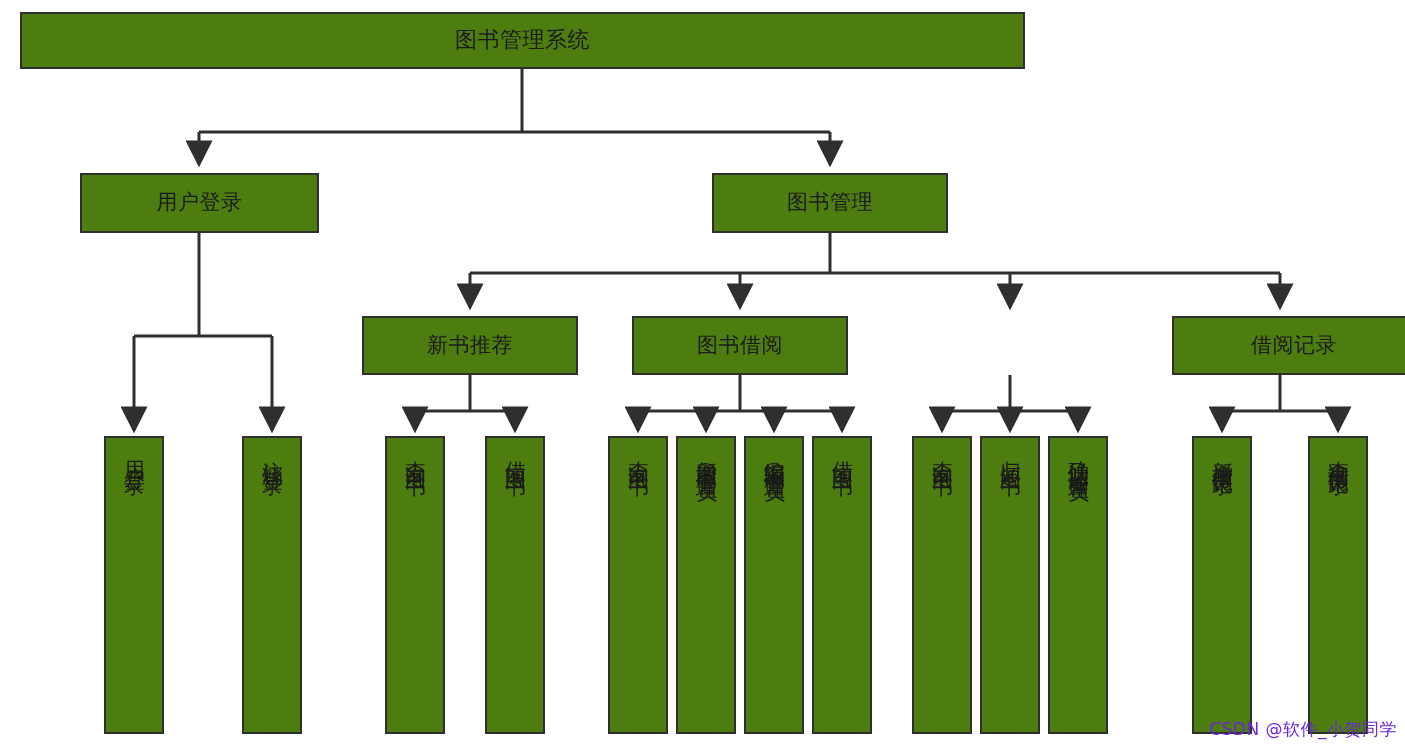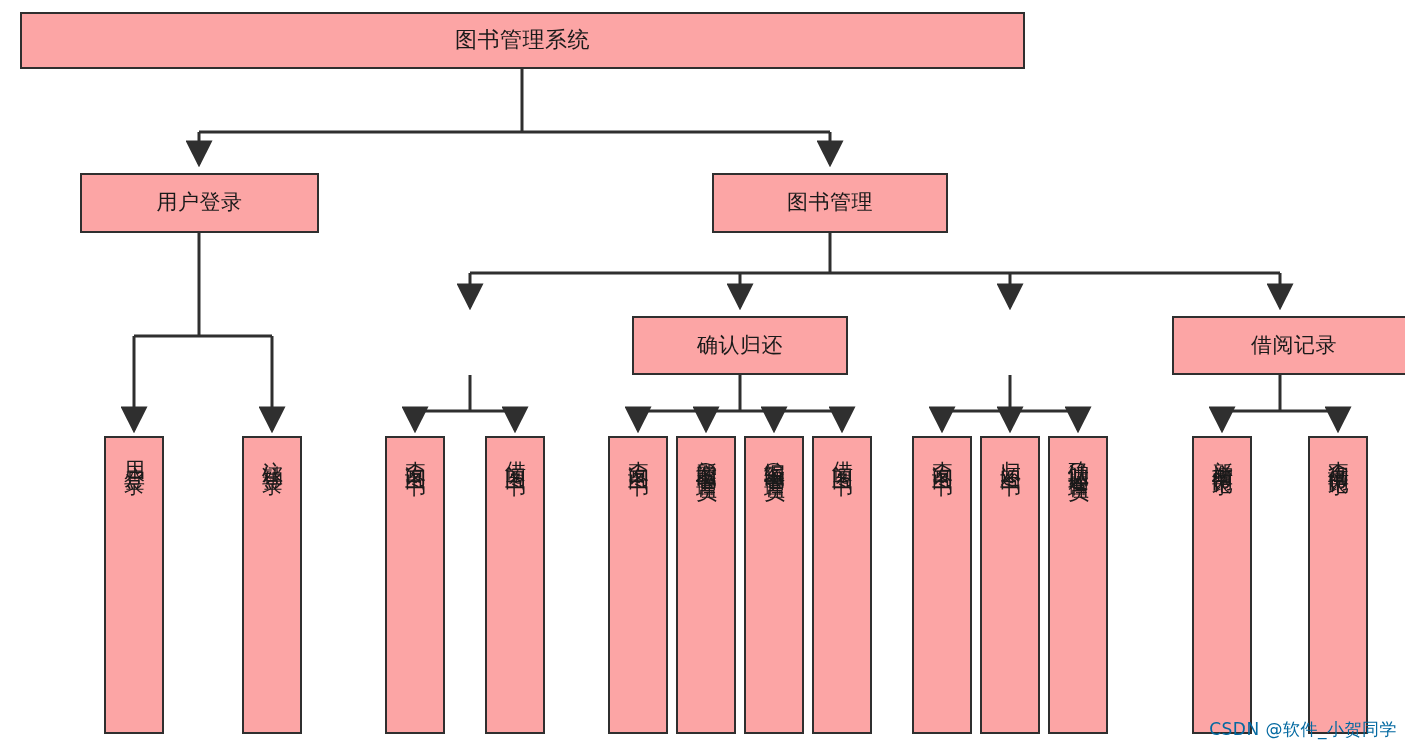--- a/index.html
+++ b/index.html
@@ -22,21 +22,21 @@
     position: absolute;
     left: 0;
     top: 0;
     width: 1405px;
     height: 747px;
     pointer-events: none;
   }
   .node {
     position: absolute;
     box-sizing: border-box;
-    background: #fca5a5;
+    background: #4d7c0f;
     border: 2.5px solid #2f2f2f;
     display: flex;
     align-items: center;
     justify-content: center;
     color: #1a1a1a;
   }
   .node-label {
     display: block;
     text-align: center;
     line-height: 1.02;
@@ -67,21 +67,21 @@
     margin: 0 auto;
   }
   .node.leaf.leaf-tall .node-label {
     letter-spacing: 3px;
   }
   #watermark {
     position: absolute;
     right: 8px;
     bottom: 6px;
     font-size: 17px;
-    color: #0369a1;
+    color: #6d28d9;
     font-family: "DejaVu Sans", "Liberation Sans", sans-serif;
     white-space: nowrap;
     letter-spacing: 0.5px;
   }
 </style>
 </head>
 <body>
 
 <div id="diagram-root">
 
@@ -139,22 +139,25 @@
     <span class="node-label">图书管理系统</span>
   </div>
 
   <div class="node horiz" style="left:80px; top:173px; width:239px; height:60px;">
     <span class="node-label">用户登录</span>
   </div>
   <div class="node horiz" style="left:712px; top:173px; width:236px; height:60px;justify-content:center;">
     <span class="node-label">图书管理</span>
   </div>
 
+  <div class="node horiz" style="left:362px; top:316px; width:216px; height:59px;">
+    <span class="node-label">新书推荐</span>
+  </div>
   <div class="node horiz" style="left:632px; top:316px; width:216px; height:59px;">
-    <span class="node-label">确认归还</span>
+    <span class="node-label">图书借阅</span>
   </div>
   <div class="node horiz" style="left:1172px; top:316px; width:244px; height:59px;">
     <span class="node-label">借阅记录</span>
   </div>
 
   <div class="node leaf" style="left:104px; top:436px; width:60px; height:298px;">
     <span class="node-label">用户登录</span>
   </div>
   <div class="node leaf" style="left:242px; top:436px; width:60px; height:298px;">
     <span class="node-label">注销登录</span>

